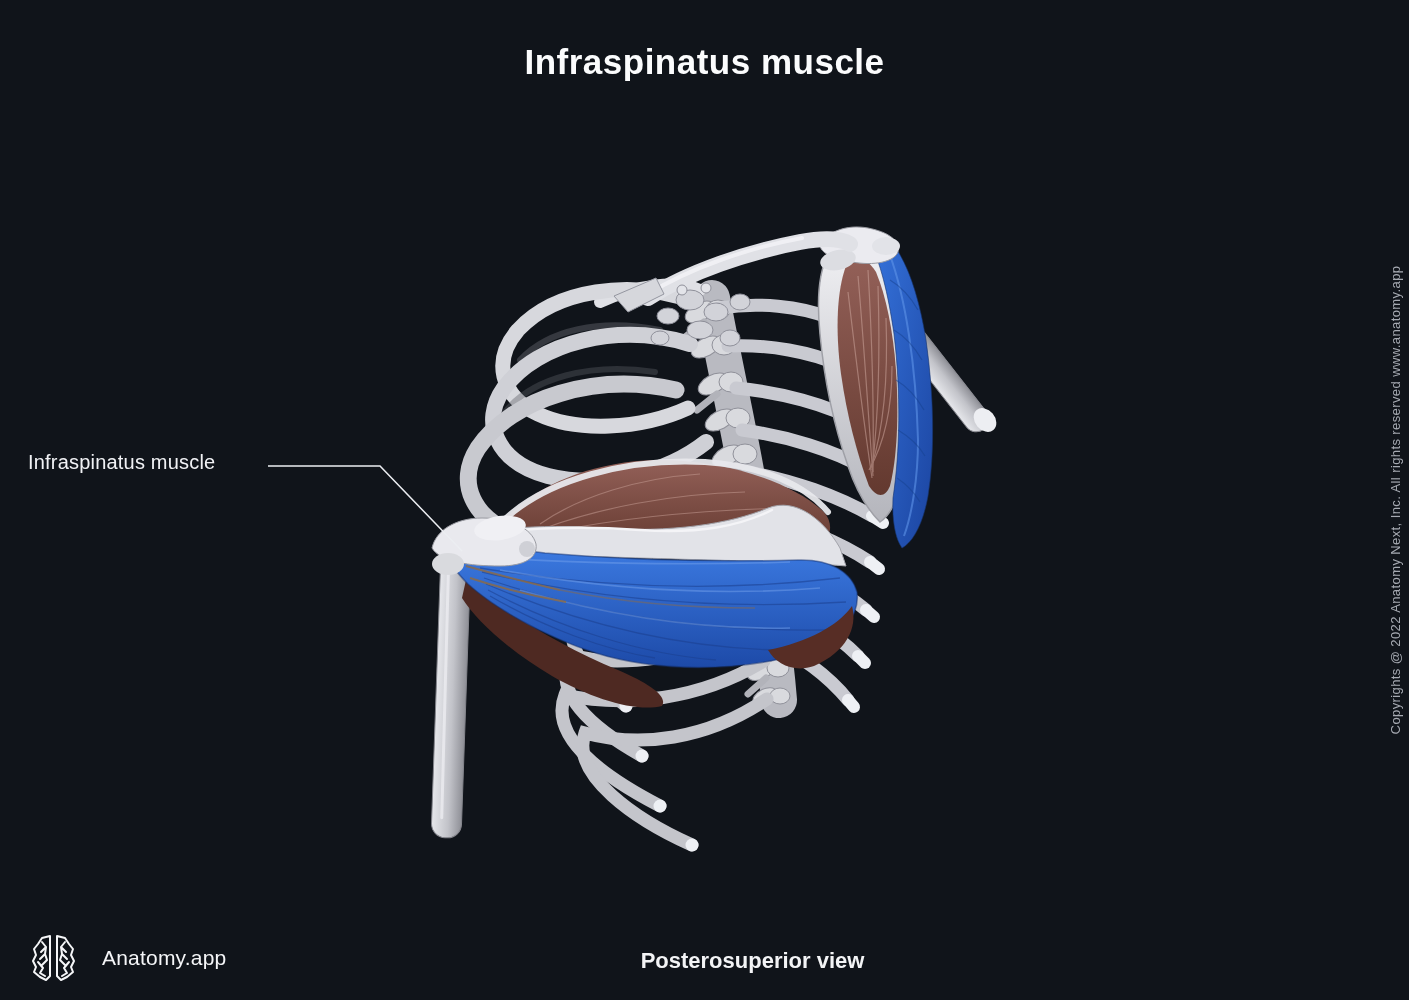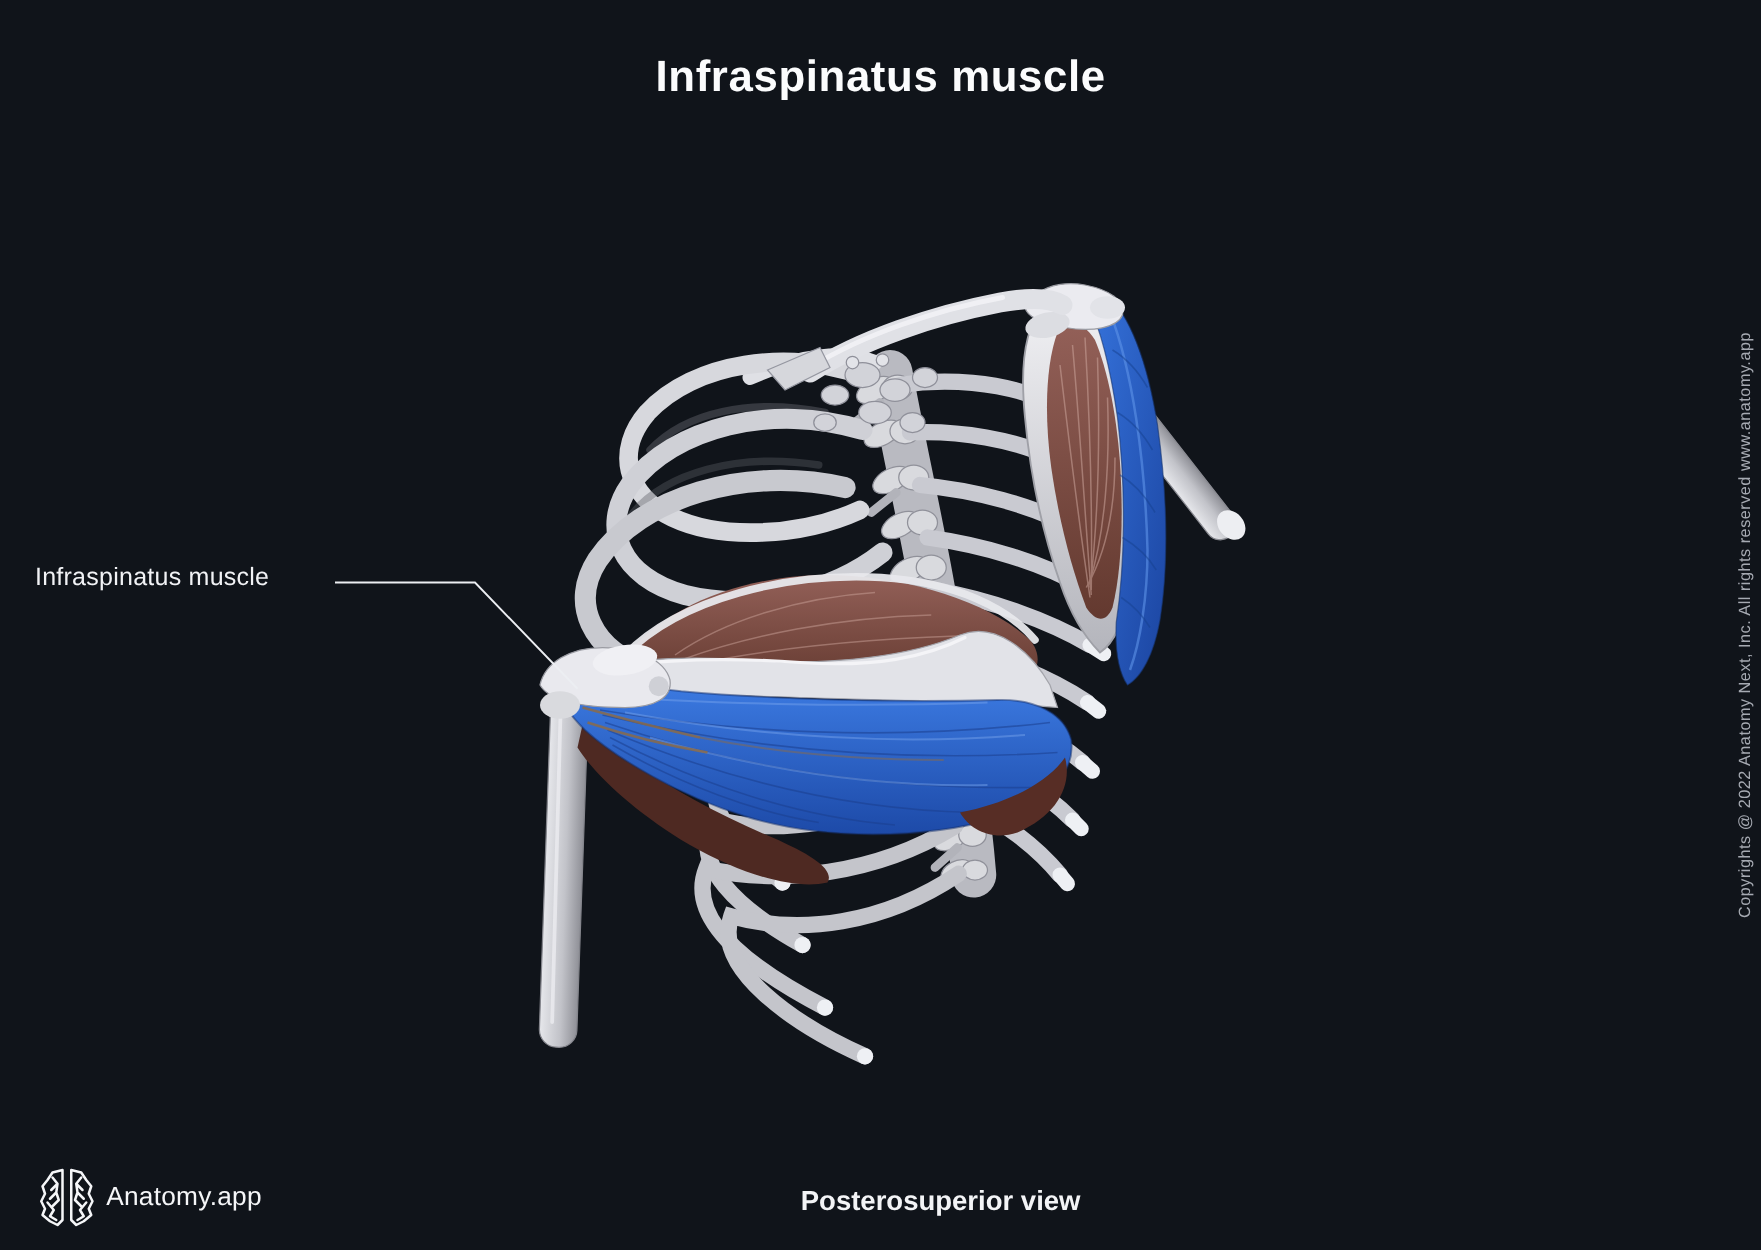--- a/index.html
+++ b/index.html
@@ -19,21 +19,21 @@
     position:absolute;left:28px;top:451px;
     font-size:20px;font-weight:500;letter-spacing:.2px;color:#f1f2f5;
     white-space:nowrap;
   }
   .view-caption{
     position:absolute;bottom:26px;left:0;width:100%;
     text-align:center;font-size:22px;font-weight:600;color:#f3f4f6;margin-left:48px;
   }
   .brand{
     position:absolute;left:30px;bottom:16px;
-    display:flex;align-items:center;gap:8px;
+    display:flex;align-items:center;gap:25px;
   }
   .brand-name{font-size:21px;font-weight:500;color:#f5f6f8;letter-spacing:.2px;}
   .copyright{
     position:absolute;right:6px;top:50%;
     transform:translateY(-50%) rotate(180deg);
     writing-mode:vertical-rl;text-orientation:mixed;
     font-size:13px;letter-spacing:.4px;color:#a6aab2;
     white-space:nowrap;
   }
   svg{display:block;}

